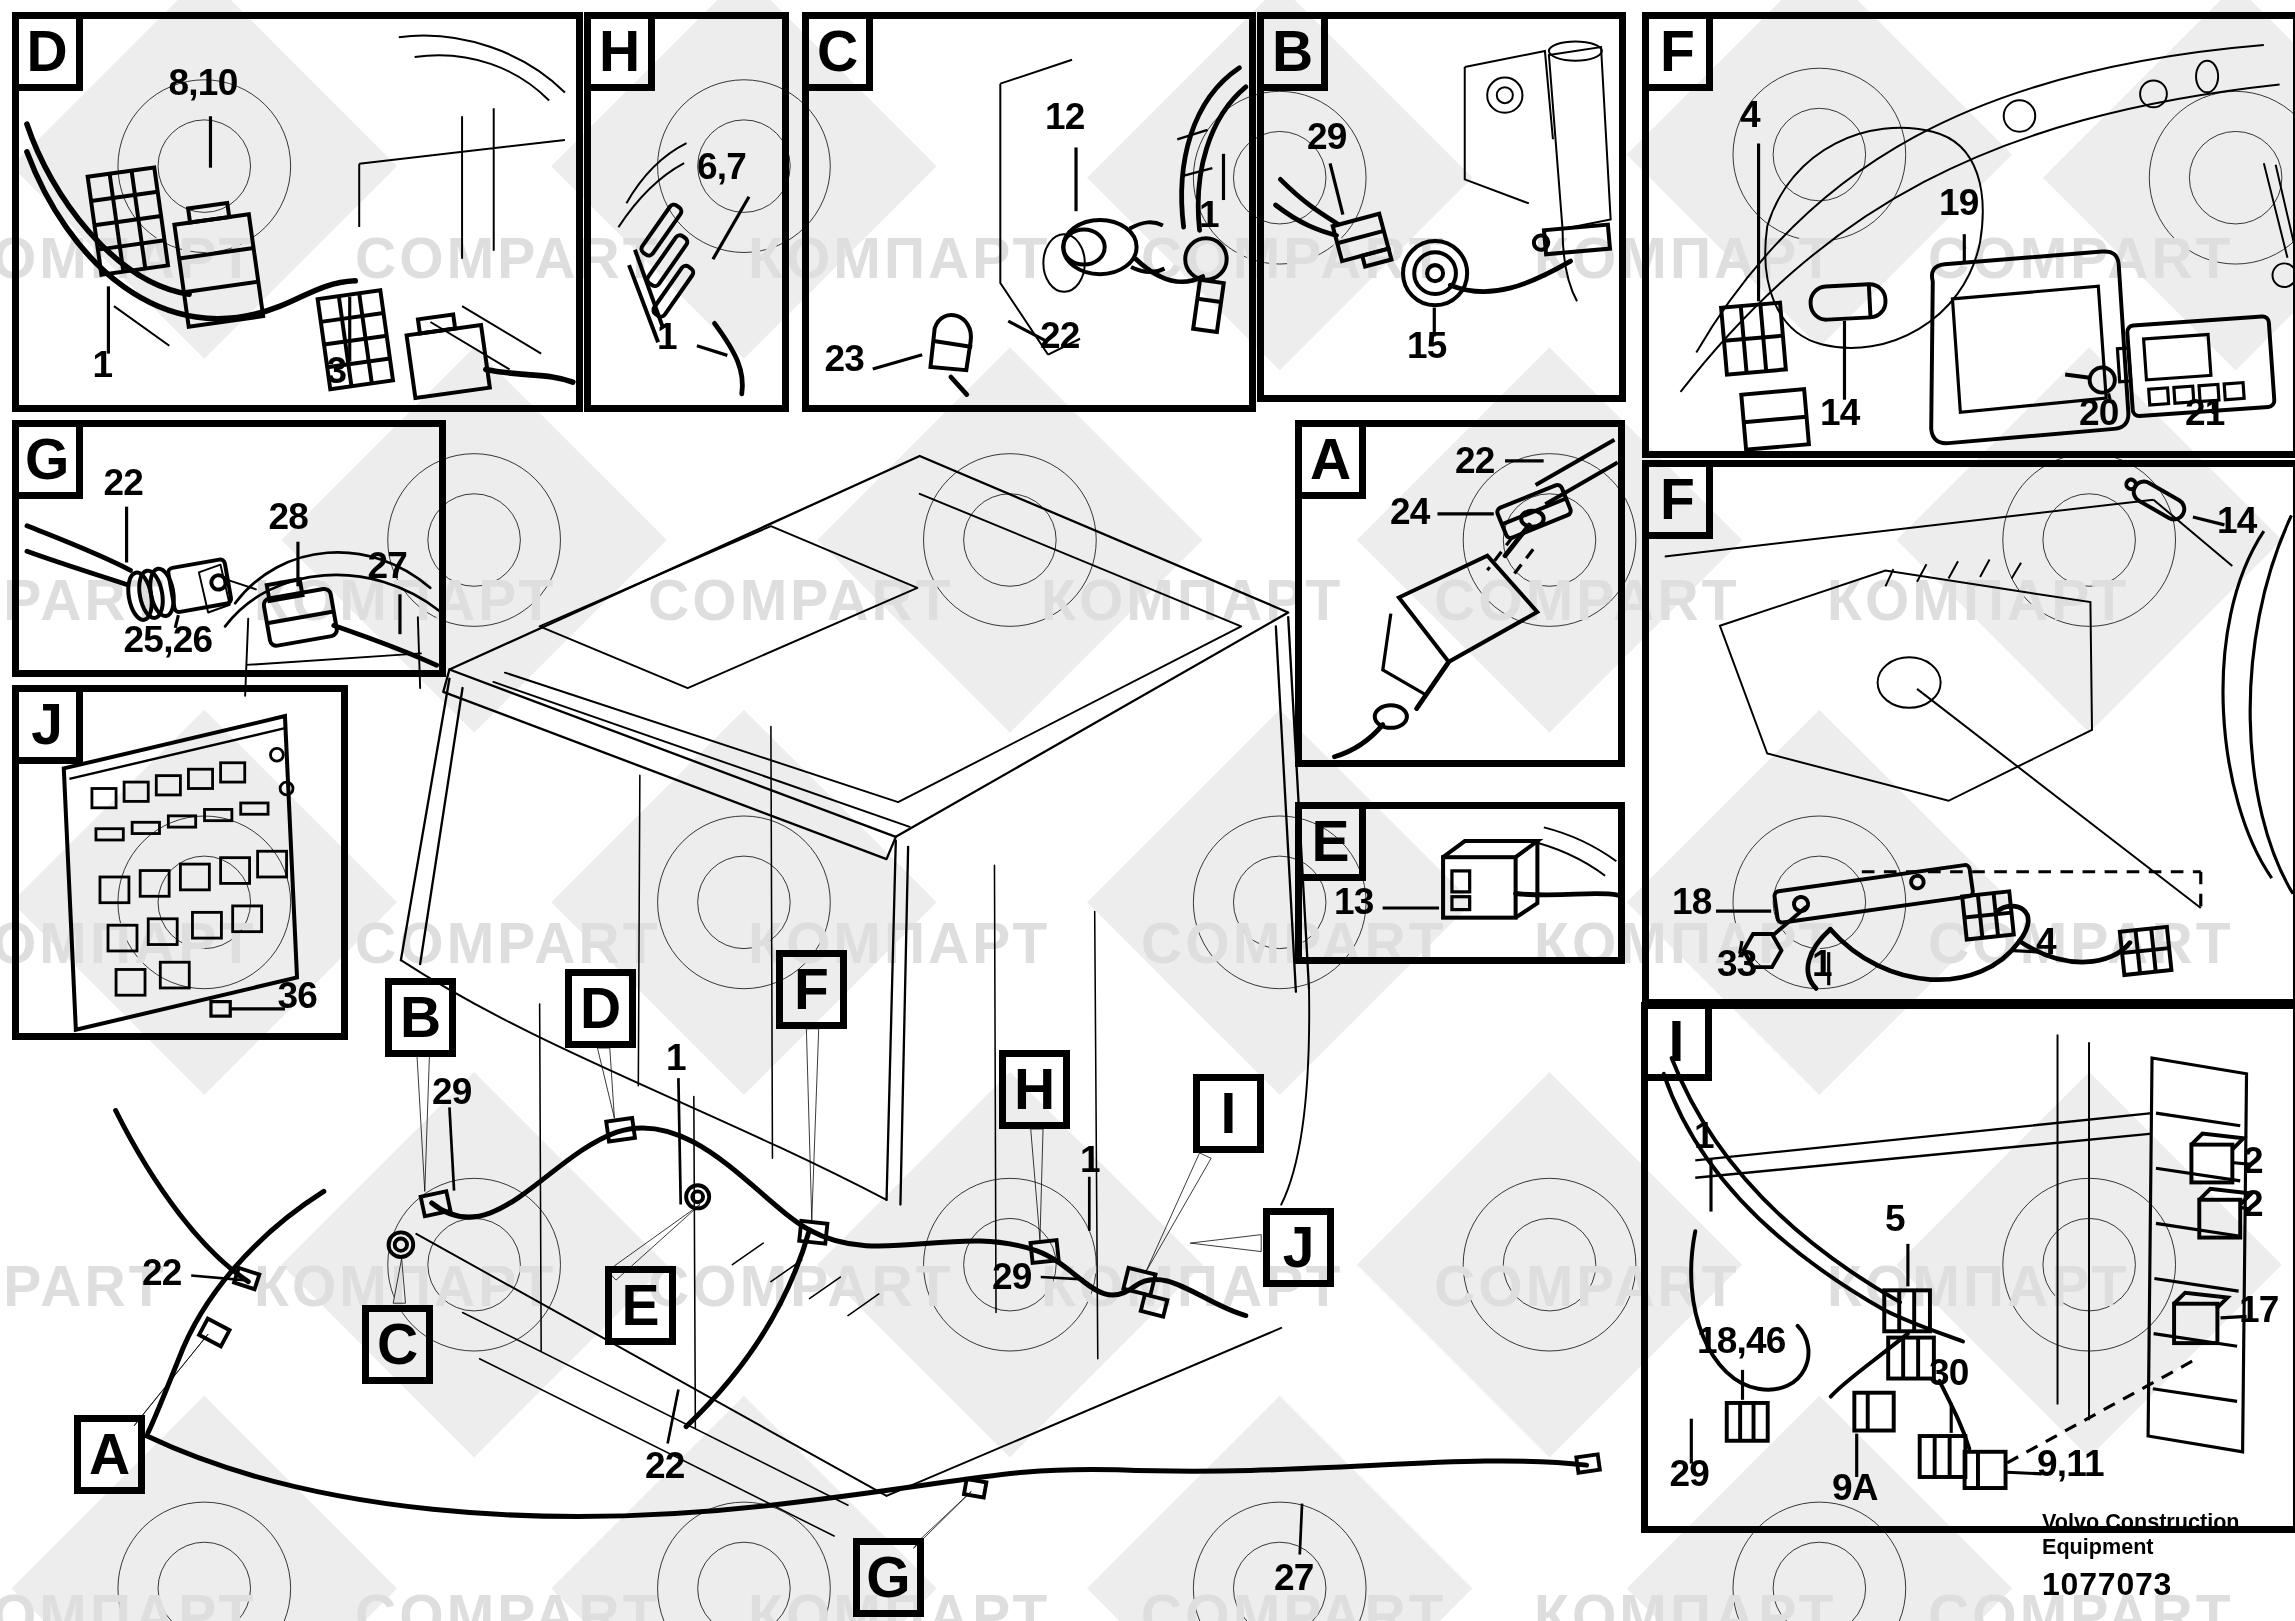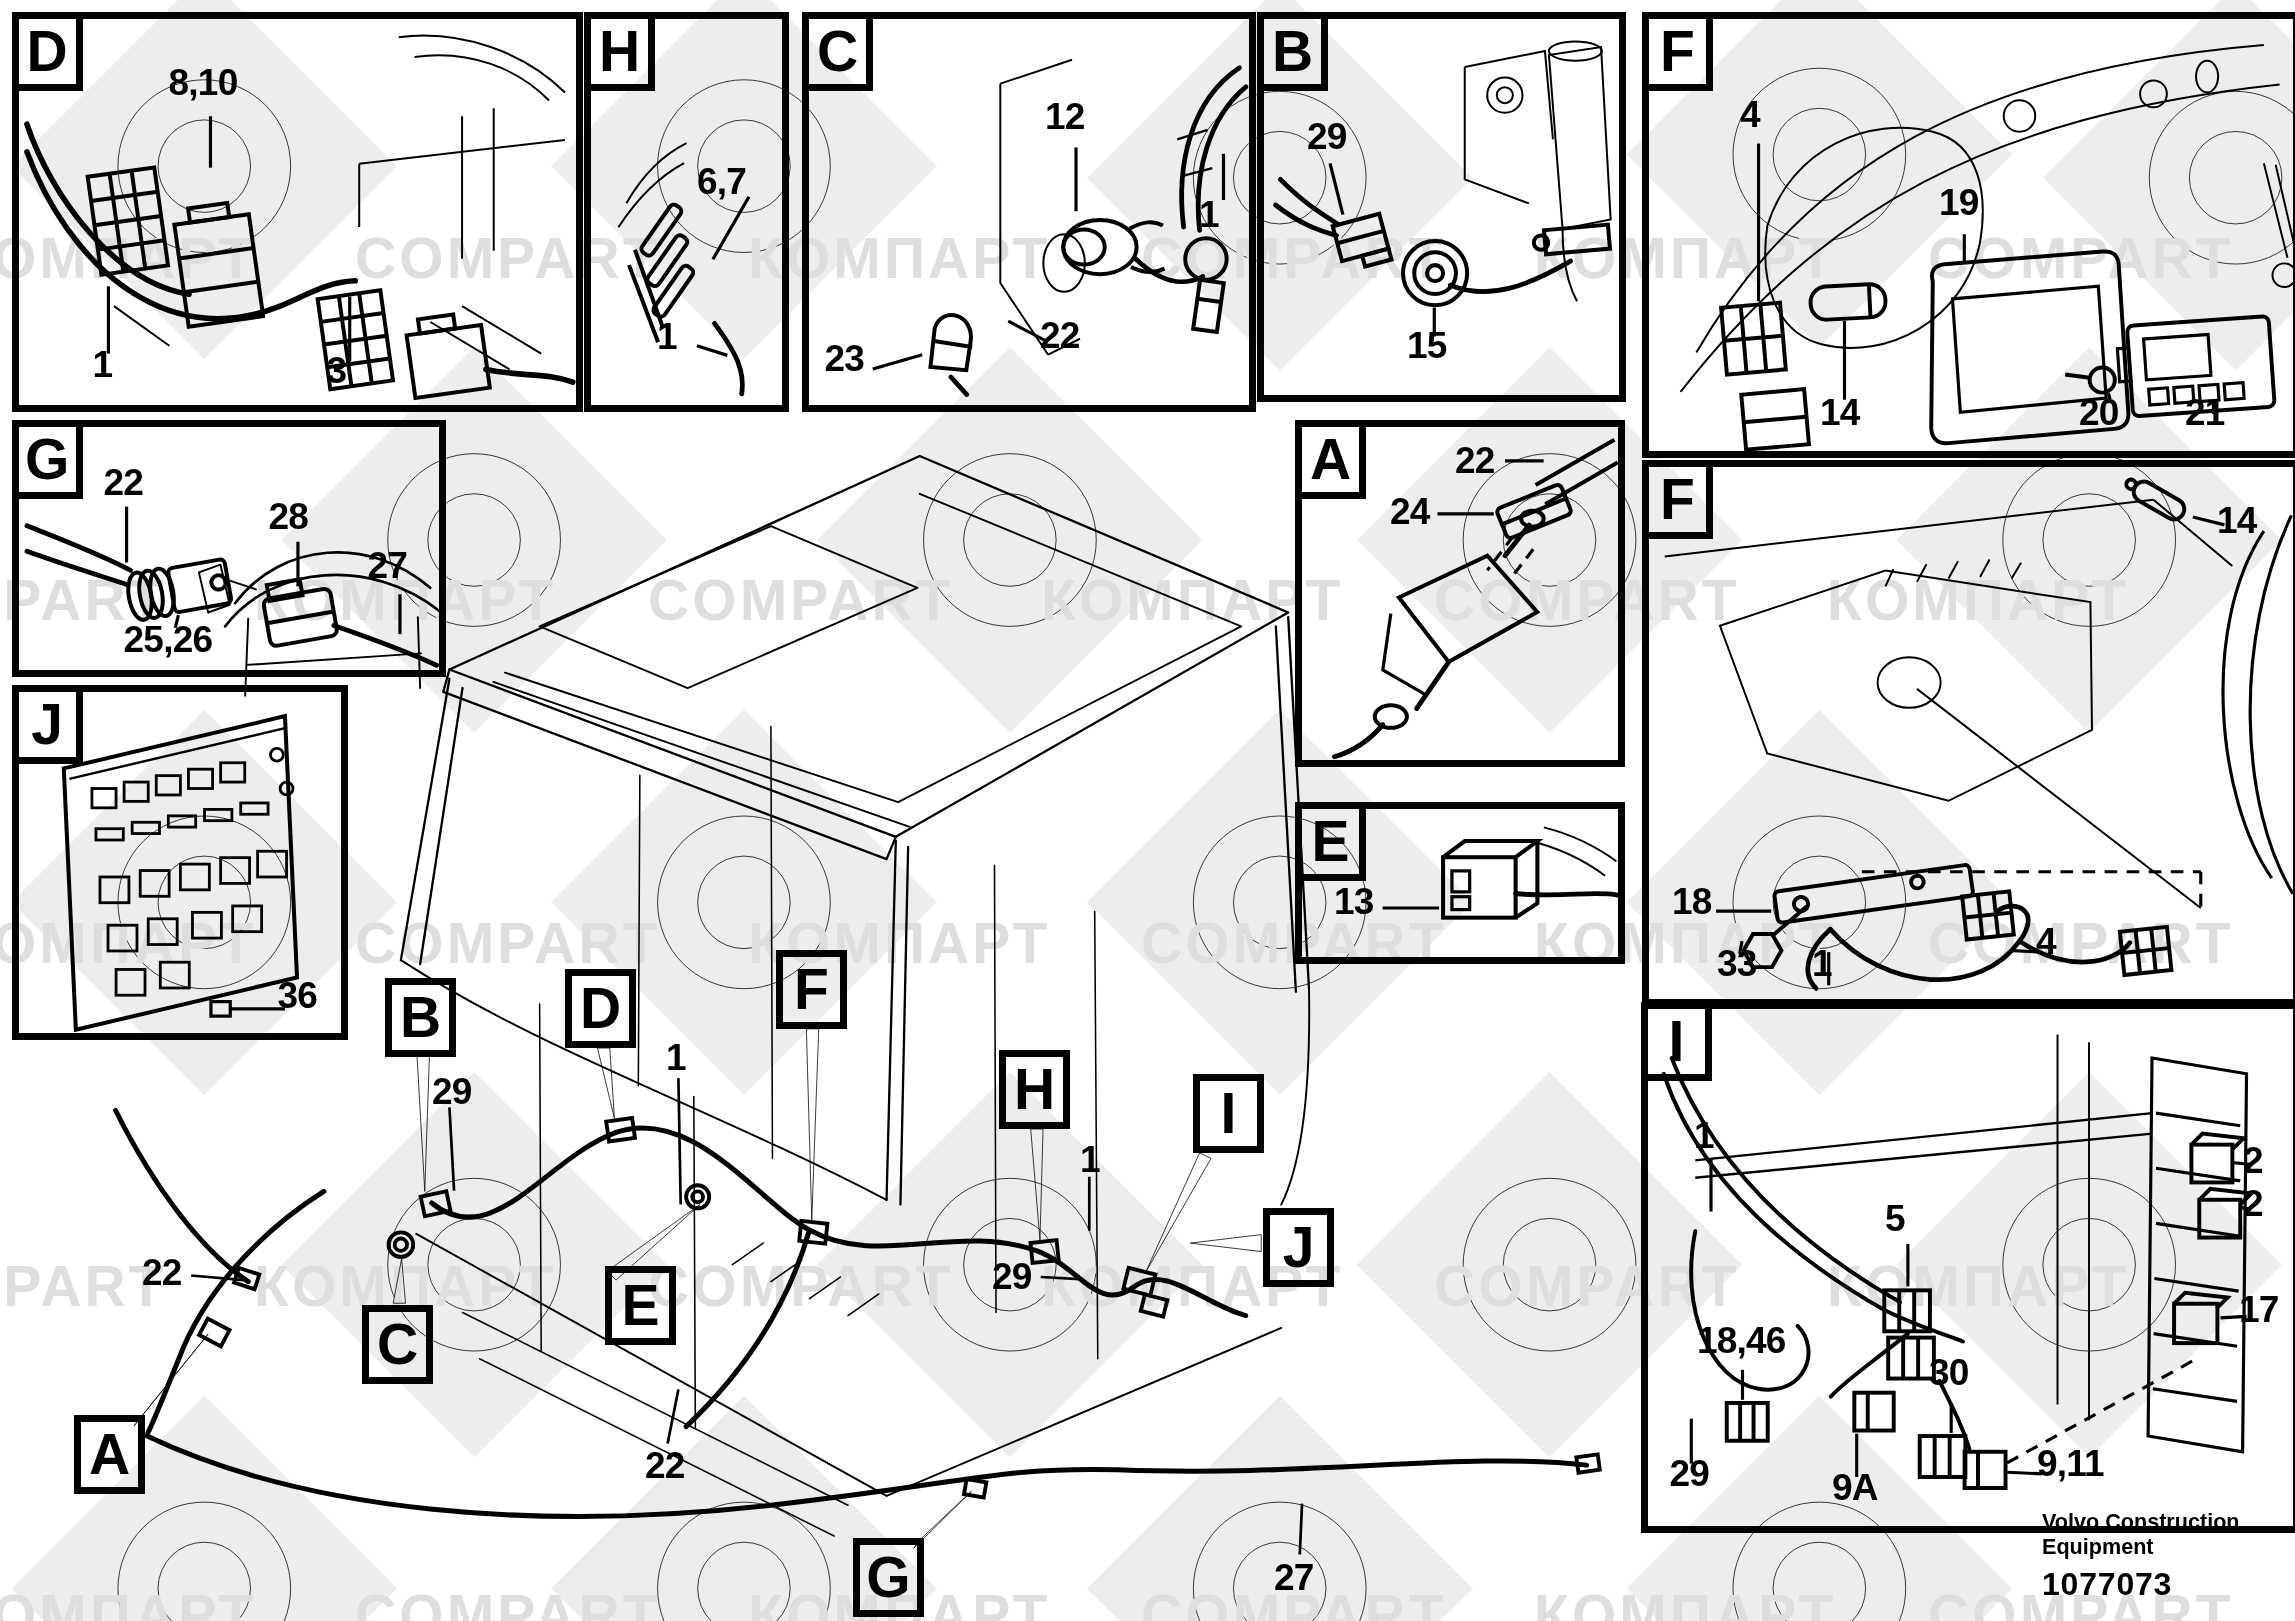--- a/index.html
+++ b/index.html
@@ -253,21 +253,21 @@
       </g>
       <g stroke-width="6" stroke-linecap="round">
           <path d="M150,380 C178,418 188,440 184,468"></path>
         </g>
       <g stroke-width="4">
           <path d="M193,222 L148,300"></path>
           <path d="M128,408 L166,420"></path>
         </g>
     </svg>
     <div class="chip">H</div>
-    <div class="co" style="left:106px;top:144px">6,7</div>
+    <div class="co" style="left:106px;top:129px">6,7</div>
     <div class="co" style="left:66px;top:299px">1</div>
   </div>
 
   <div class="panel" style="left:802px;top:11.6px;width:440px;height:386px">
     <svg viewBox="0 0 552 482">
       <g stroke-width="2.5">
         <path d="M240,80 L240,330 L300,420 M240,80 L330,50 M300,420 L340,400"></path>
         <ellipse cx="320" cy="305" rx="26" ry="36"></ellipse>
       </g>
       <g stroke-width="5">

